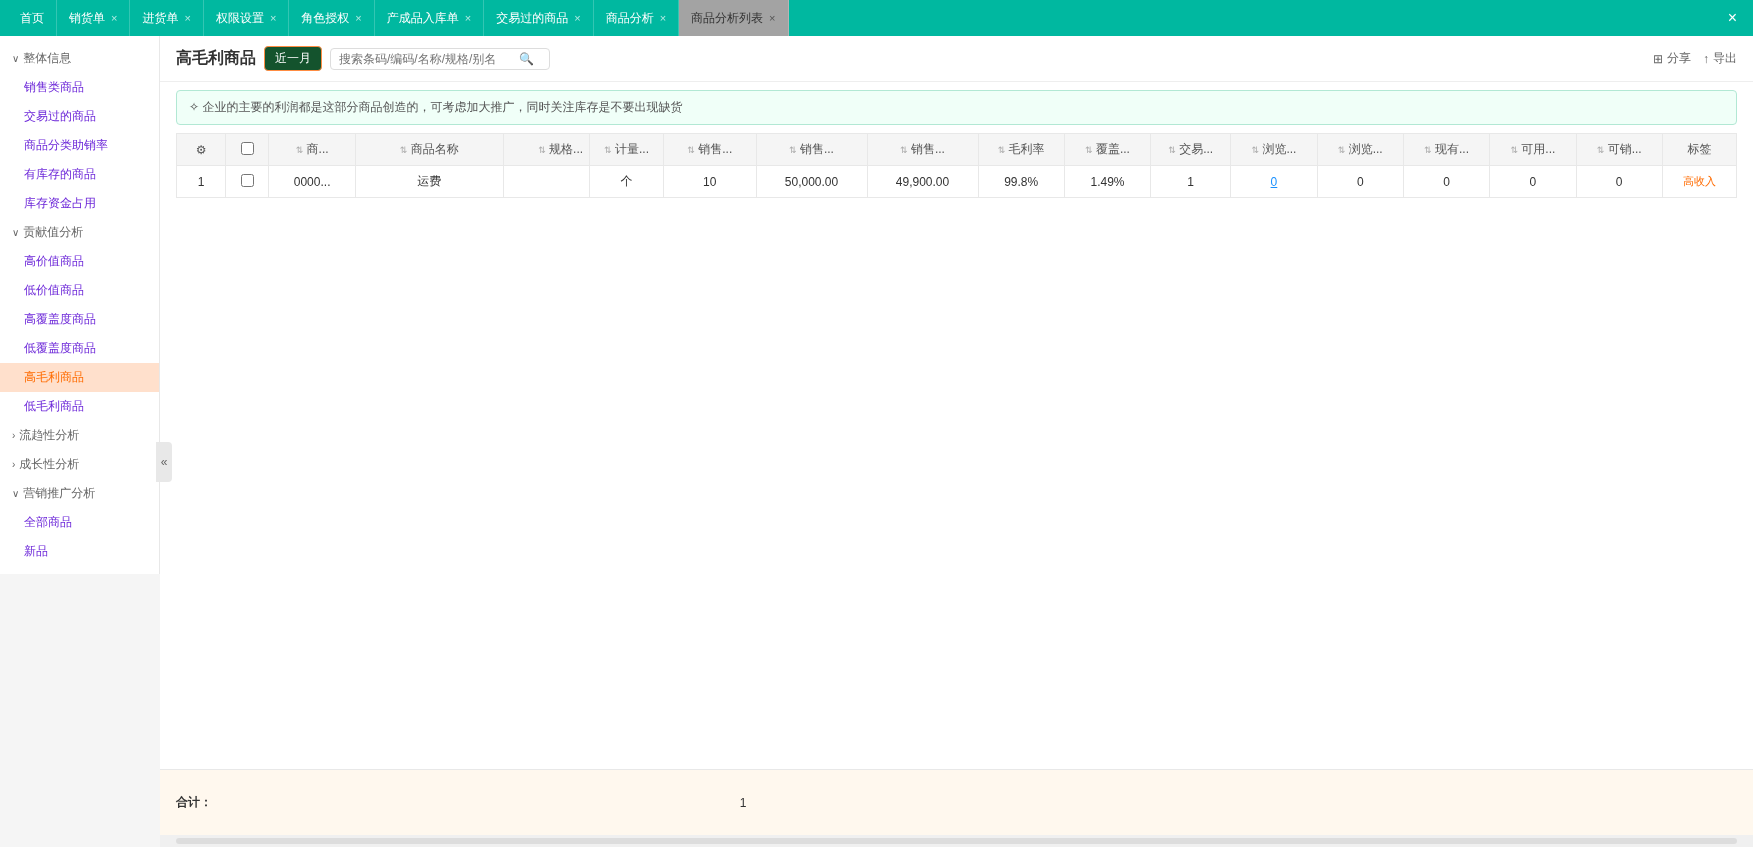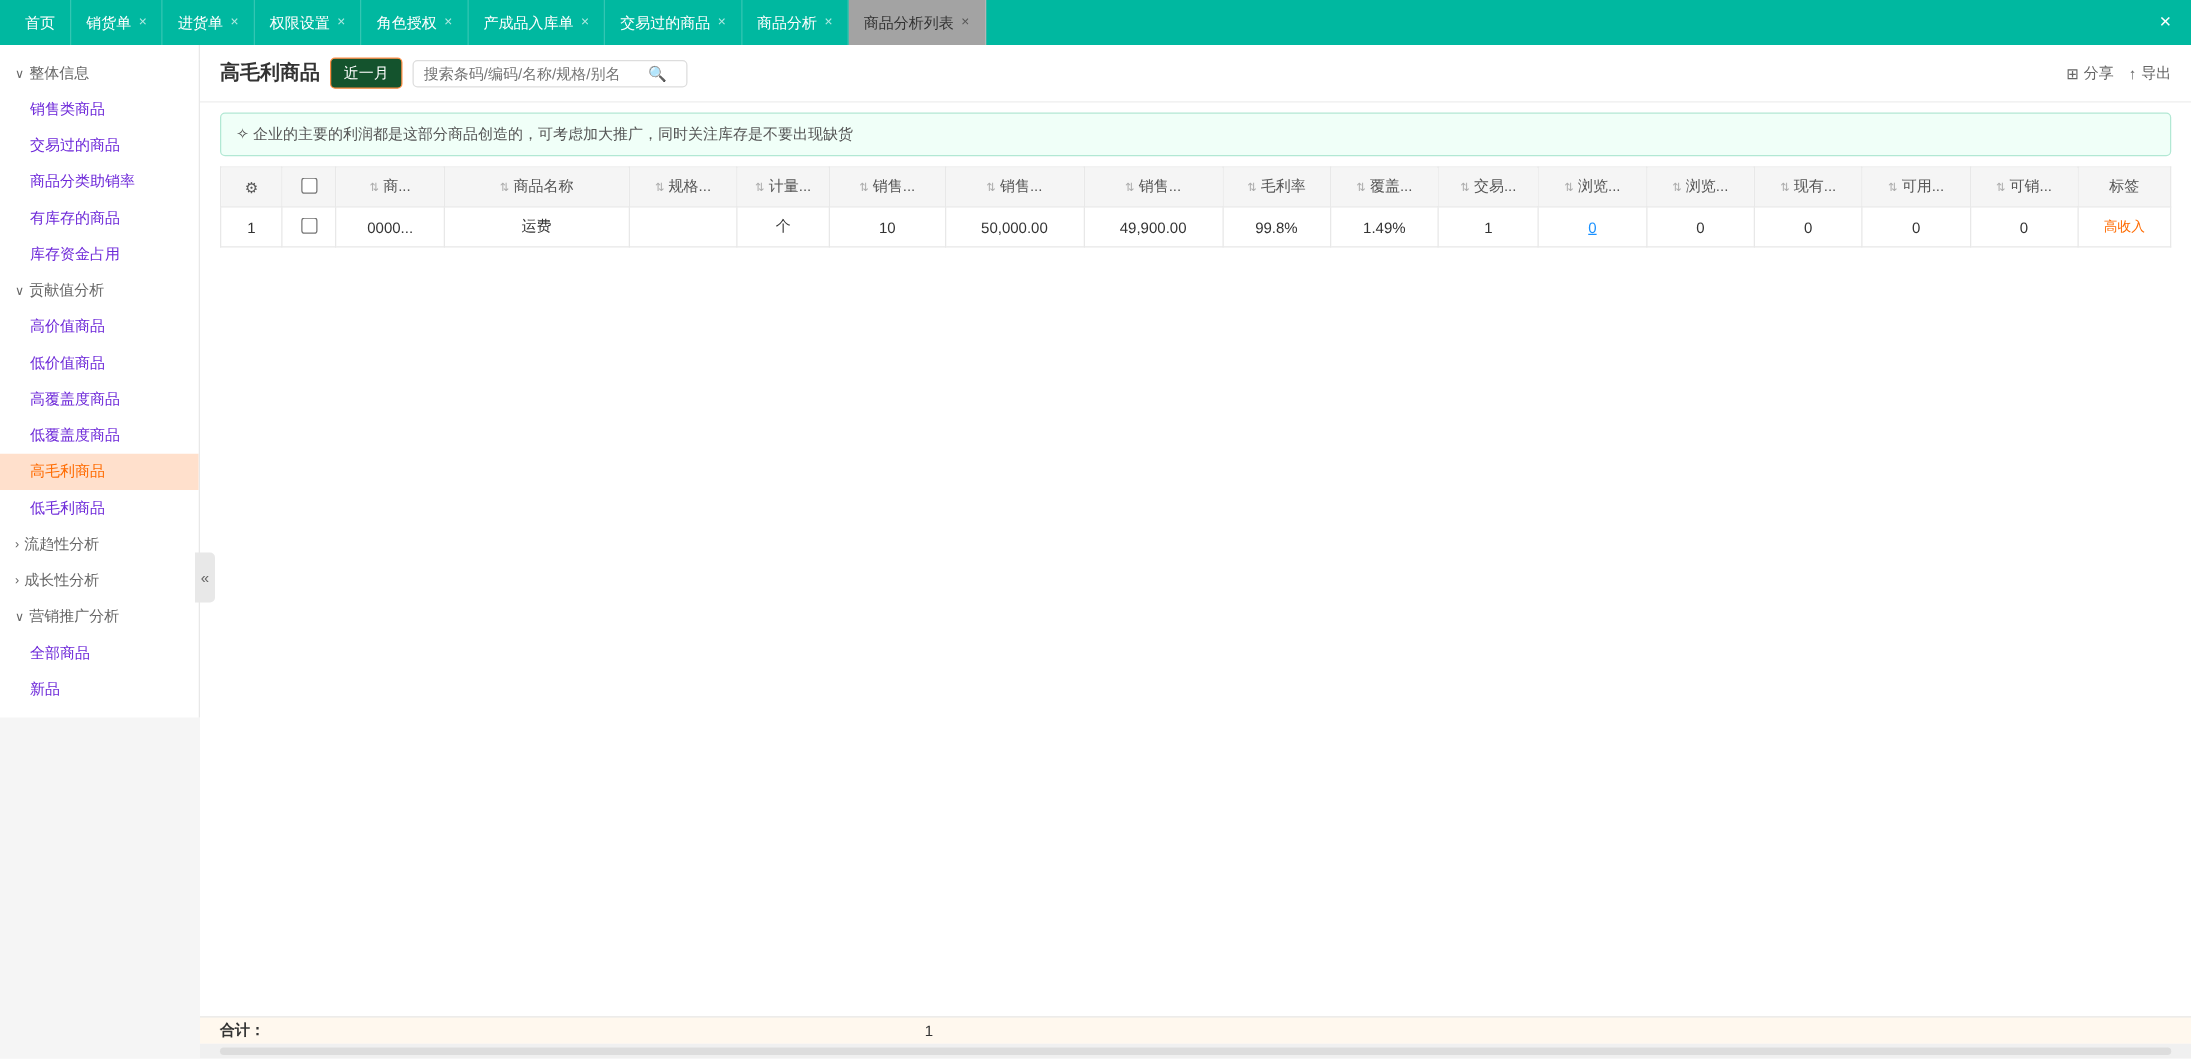--- a/index.html
+++ b/index.html
@@ -209,21 +209,21 @@
       margin-top: 32px;
     }
     .link-style { color: #1890ff; text-decoration: underline; cursor: pointer; }
 
     
     .footer-bar {
       display: flex;
       align-items: center;
       background: #fff8ee;
       border-top: 1px solid #e8e8e8;
-      padding: 2px 16px;
+      padding: 24px 16px;
       flex-shrink: 0;
       gap: 16px;
       font-size: 13px;
       color: #333;
     }
     .footer-label { width: 80px; font-weight: bold; }
     .footer-cell {
       flex: 1;
       text-align: center;
       overflow: hidden;
@@ -396,21 +396,21 @@
     </div>
 
     <div class="table-container">
       <table>
         <thead>
           <tr>
             <th style="width:40px;">⚙</th>
             <th style="width:35px;"><input type="checkbox" style=""></th>
             <th style="width:70px;"><span class="sort-icon">⇅</span> <span>商...</span></th>
             <th style="width:120px;"><span class="sort-icon">⇅</span> <span>商品名称</span></th>
-            <th style="width:70px;"><span class="sort-icon">⇅</span> <span>规格...</span></th>
+            <th style="width:70px;text-align:right;"><span class="sort-icon">⇅</span> <span>规格...</span></th>
             <th style="width:60px;"><span class="sort-icon">⇅</span> <span>计量...</span></th>
             <th style="width:75px;"><span class="sort-icon">⇅</span> <span>销售...</span></th>
             <th style="width:90px;"><span class="sort-icon">⇅</span> <span>销售...</span></th>
             <th style="width:90px;"><span class="sort-icon">⇅</span> <span>销售...</span></th>
             <th style="width:70px;"><span class="sort-icon">⇅</span> <span>毛利率</span></th>
             <th style="width:70px;"><span class="sort-icon">⇅</span> <span>覆盖...</span></th>
             <th style="width:65px;"><span class="sort-icon">⇅</span> <span>交易...</span></th>
             <th style="width:70px;"><span class="sort-icon">⇅</span> <span>浏览...</span></th>
             <th style="width:70px;"><span class="sort-icon">⇅</span> <span>浏览...</span></th>
             <th style="width:70px;"><span class="sort-icon">⇅</span> <span>现有...</span></th>

